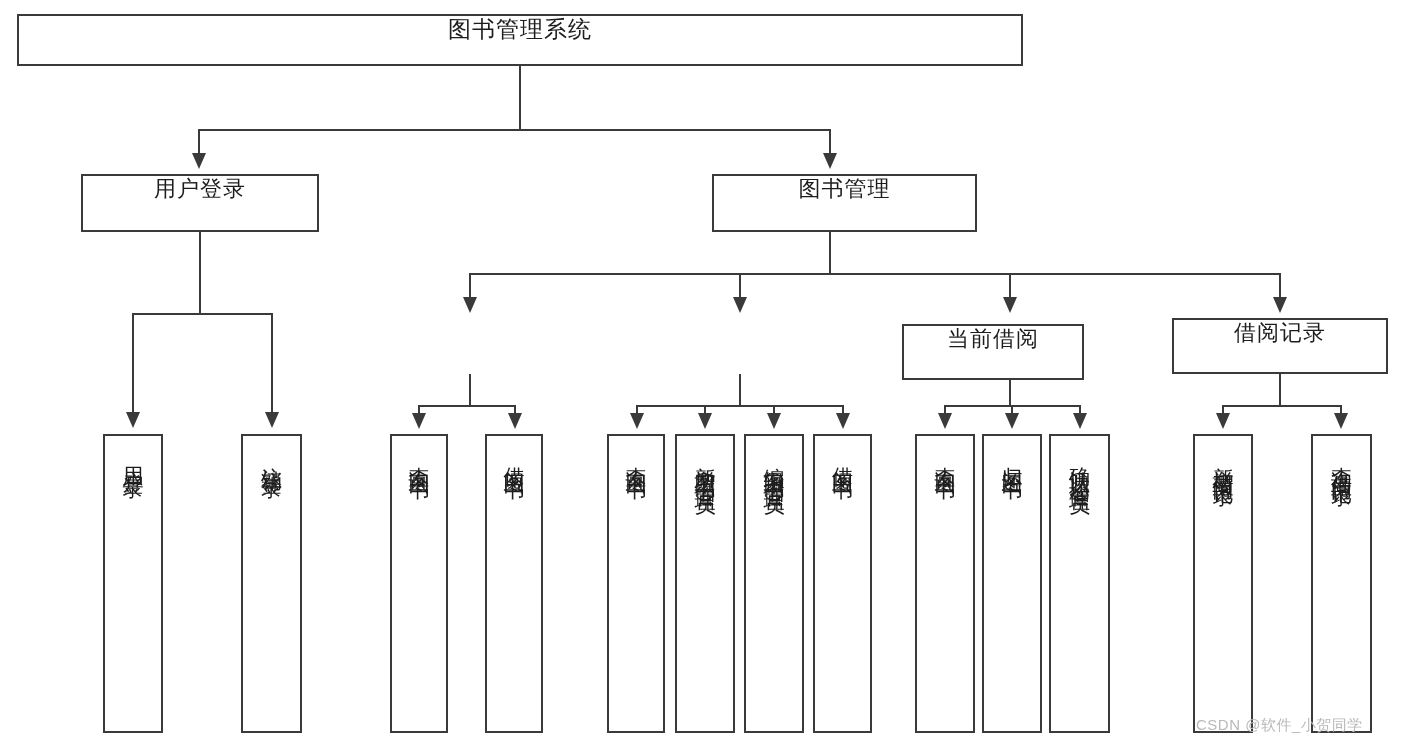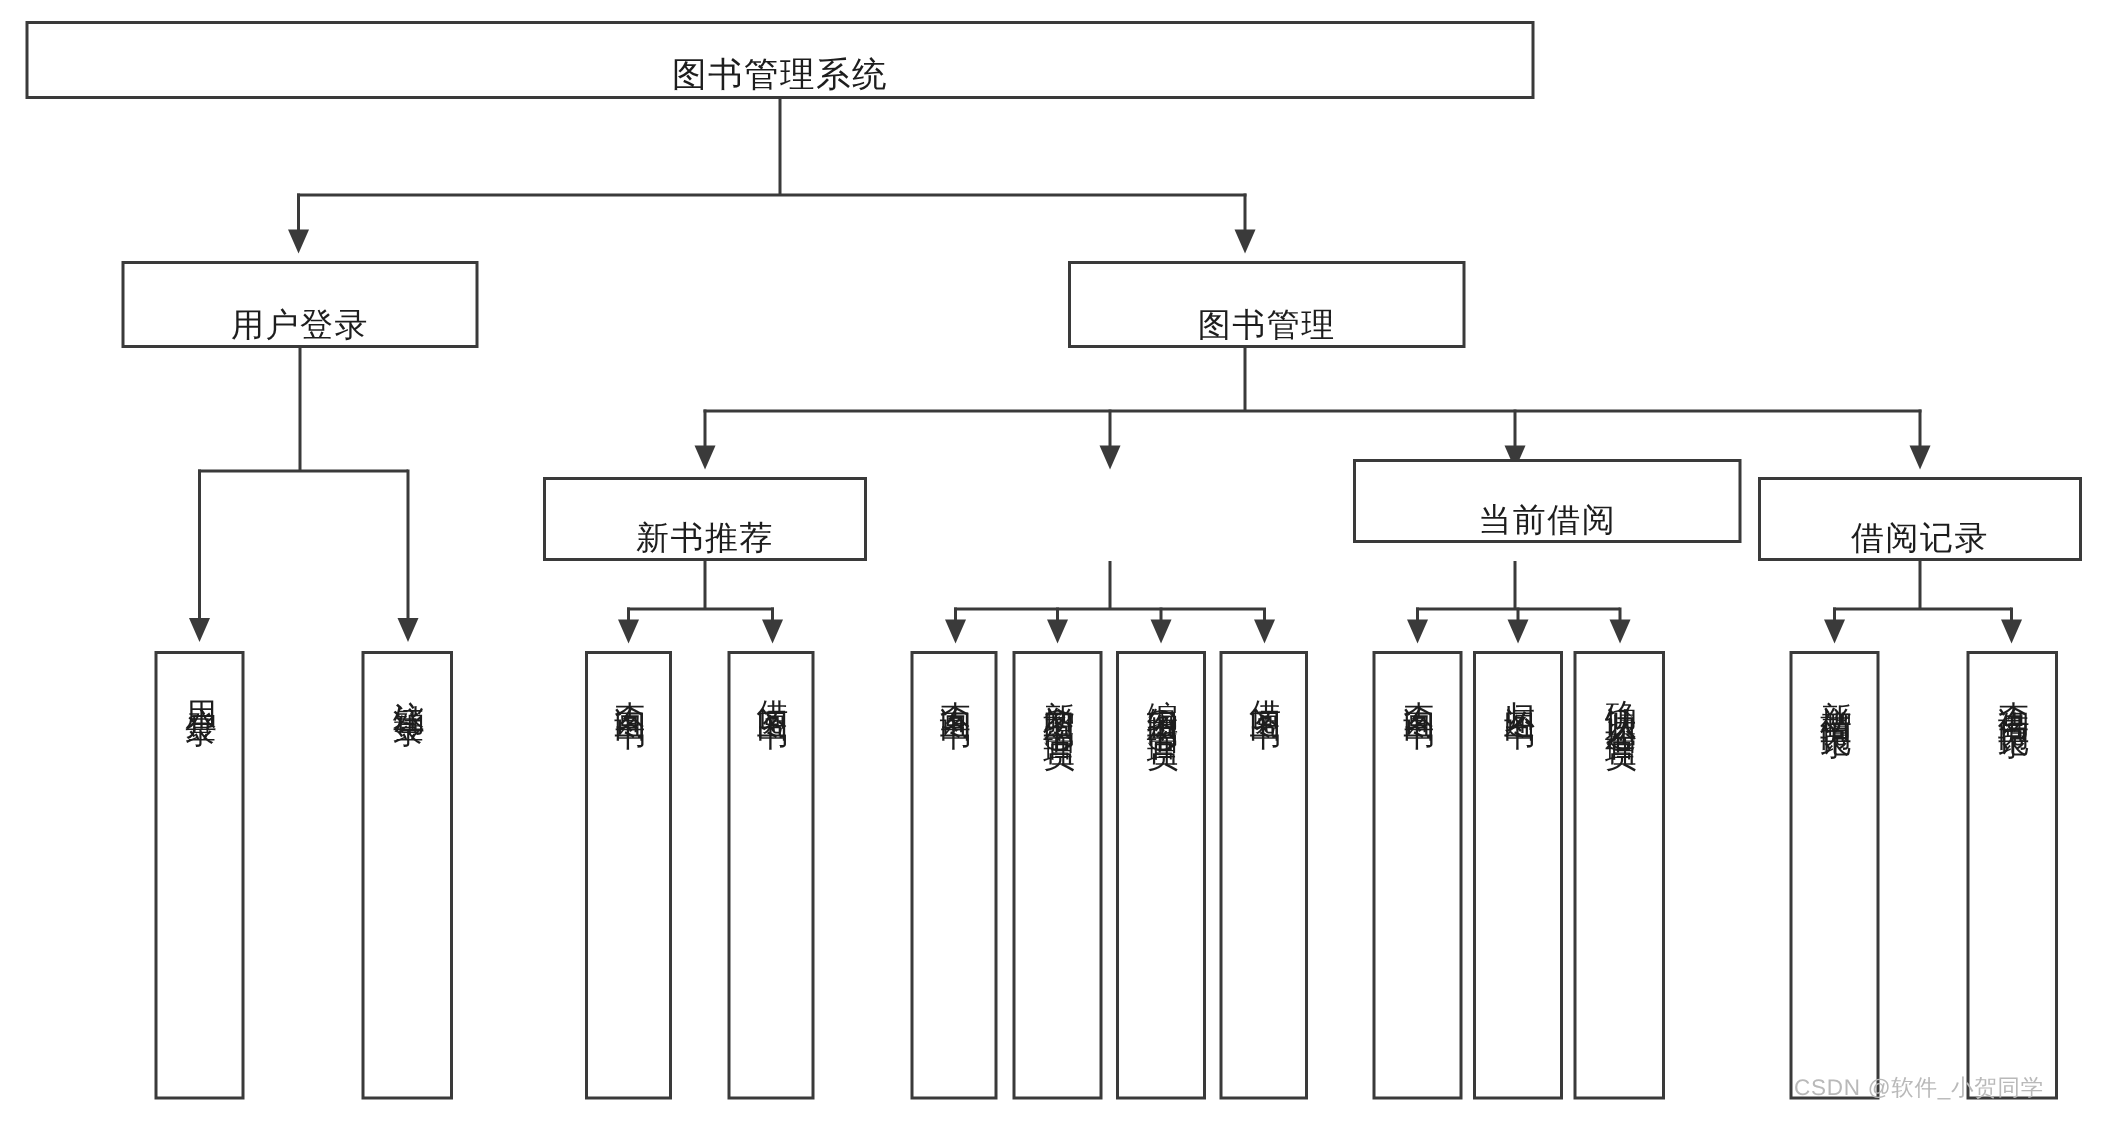--- a/index.html
+++ b/index.html
@@ -16,21 +16,21 @@
     height: 747px;
     background: #ffffff;
     overflow: hidden;
   }
   .node {
     position: absolute;
     box-sizing: border-box;
     border: 2px solid #3a3a3a;
     background: #ffffff;
     display: flex;
-    align-items: flex-end;
+    align-items: flex-start;
     justify-content: center;
     color: #1d1d1d;
   }
   .node.horiz {
     font-size: 22px;
     letter-spacing: 1px;
     line-height: 1.2;
   }
   .node.root {
     font-size: 23px;
@@ -140,24 +140,21 @@
     <span>图书管理系统</span>
   </div>
 
   <div class="node horiz" style="left:81px; top:174px; width:238px; height:58px;">
     <span>用户登录</span>
   </div>
   <div class="node horiz" style="left:712px; top:174px; width:265px; height:58px;">
     <span>图书管理</span>
   </div>
 
-  <div class="node horiz" style="left:362px; top:318px; width:216px; height:56px;">
-    <span>新书推荐</span>
-  </div>
-  <div class="node horiz" style="left:902px; top:306px; width:259px; height:56px;">
+  <div class="node horiz" style="left:902px; top:324px; width:182px; height:56px;">
     <span>当前借阅</span>
   </div>
   <div class="node horiz" style="left:1172px; top:318px; width:216px; height:56px;">
     <span>借阅记录</span>
   </div>
 
   <div class="node vert" style="left:103px; top:434px; width:60px; height:299px;">
     <span class="vtext">用户登录</span>
   </div>
   <div class="node vert" style="left:241px; top:434px; width:61px; height:299px;">

